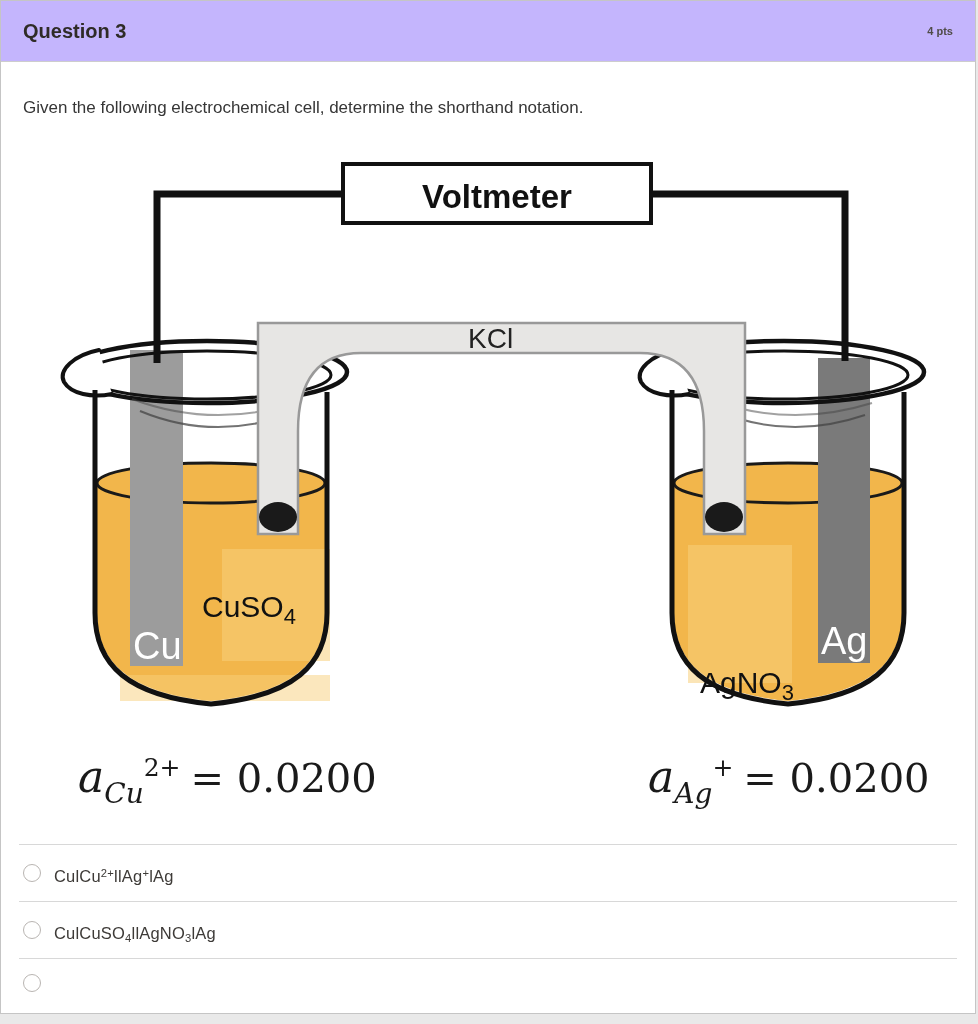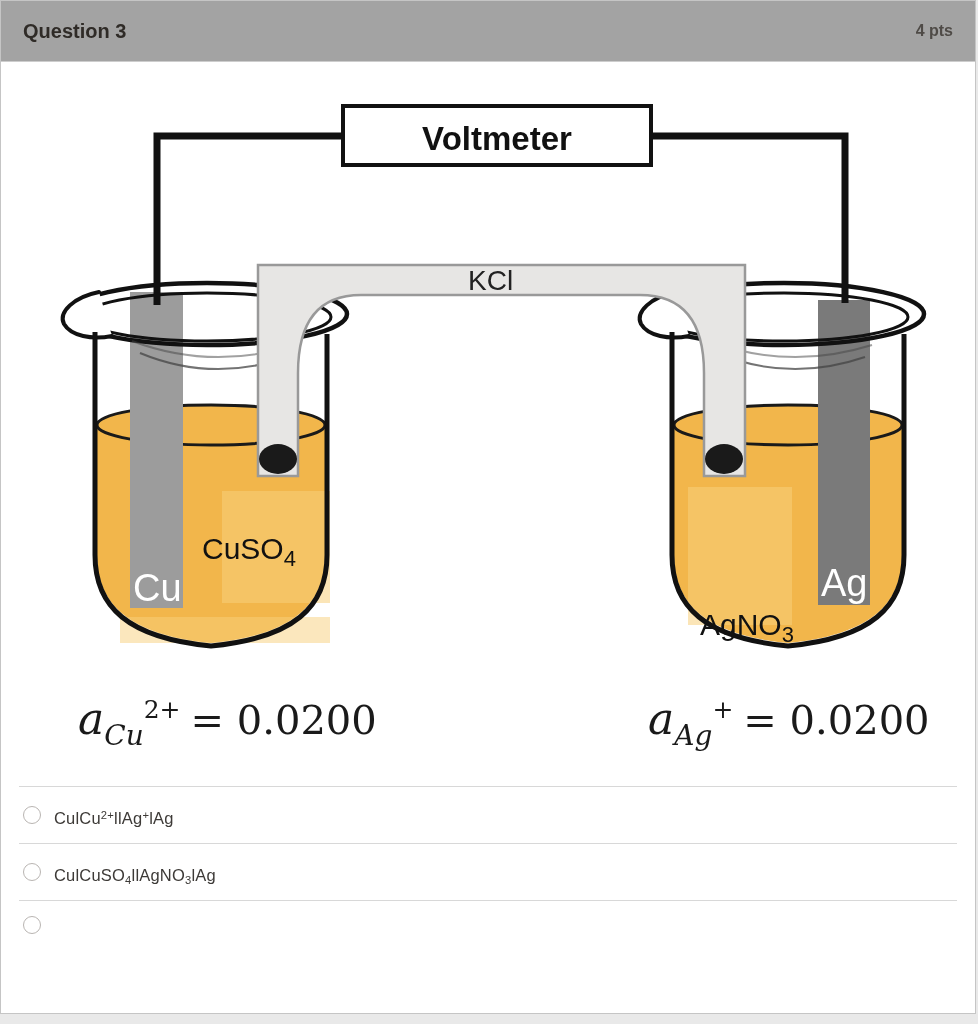--- a/index.html
+++ b/index.html
@@ -1,25 +1,25 @@
 <!DOCTYPE html>
 <html><head>
 <meta charset="utf-8">
 <style>
   html,body { margin:0; padding:0; background:#e9e9e9; font-family:"Liberation Sans", sans-serif; }
   .question-box {
     width:976px; height:1014px; box-sizing:border-box; background:#ffffff;
     border:1px solid #c5c5c5; overflow:hidden;
   }
   .q-header {
-    height:60px; background:#a3a3a3; border-bottom:1px solid #cdcdcd;
+    height:60px; background:#c4b5fd; border-bottom:1px solid #cdcdcd;
     display:flex; align-items:center; justify-content:space-between; padding:0 22px;
   }
   .q-title { font-size:20px; font-weight:bold; color:#2f2b27; }
-  .q-pts   { font-size:16px; font-weight:bold; color:#4f4b47; }
+  .q-pts   { font-size:11px; font-weight:bold; color:#4f4b47; }
   .prompt  { margin:34px 22px 0 22px; font-size:17px; line-height:24px; color:#363636; }
   .diagram-svg { display:block; margin:26px 0 0 29px; }
   .options { margin:8px 18px 0 18px; }
   .option  { border-top:1px solid #d8d8d8; padding:15px 4px; display:flex; align-items:center; }
   .radio {
     width:18px; height:18px; border-radius:50%; border:1.5px solid #b9b5b2;
     background:#fff; flex:0 0 auto; margin-right:13px; box-sizing:border-box;
   }
   .opt-label { font-size:16.5px; color:#3d3a37; letter-spacing:0.2px;margin-top:7px; }
   .opt-label sup { font-size:68%; position:relative; top:-0.45em; vertical-align:baseline; }
@@ -28,20 +28,21 @@
 </style>
 </head>
 <body>
 
 <div class="question-box">
   <div class="q-header">
     <span class="q-title">Question 3</span>
     <span class="q-pts">4 pts</span>
   </div>
 
+  <div class="prompt">Given the following electrochemical cell, determine the shorthand notation.</div>
 
   <svg class="diagram-svg" width="920" height="690" viewBox="30 145 920 690" xmlns="http://www.w3.org/2000/svg">
 
     <g>
       <path d="M 97 482 L 97 612 C 97 662 130 692 211 700 C 292 692 325 662 325 612 L 325 482 Z" fill="#F2B64B"></path>
       <ellipse cx="211" cy="482" rx="114" ry="20" fill="#F2B64B" stroke="#1a1a1a" stroke-width="3"></ellipse>
       <rect x="222" y="548" width="108" height="112" fill="#F8CF7B" opacity="0.55"></rect>
       <rect x="120" y="674" width="210" height="26" fill="#F8CF7B" opacity="0.5"></rect>
     </g>
     <g>

